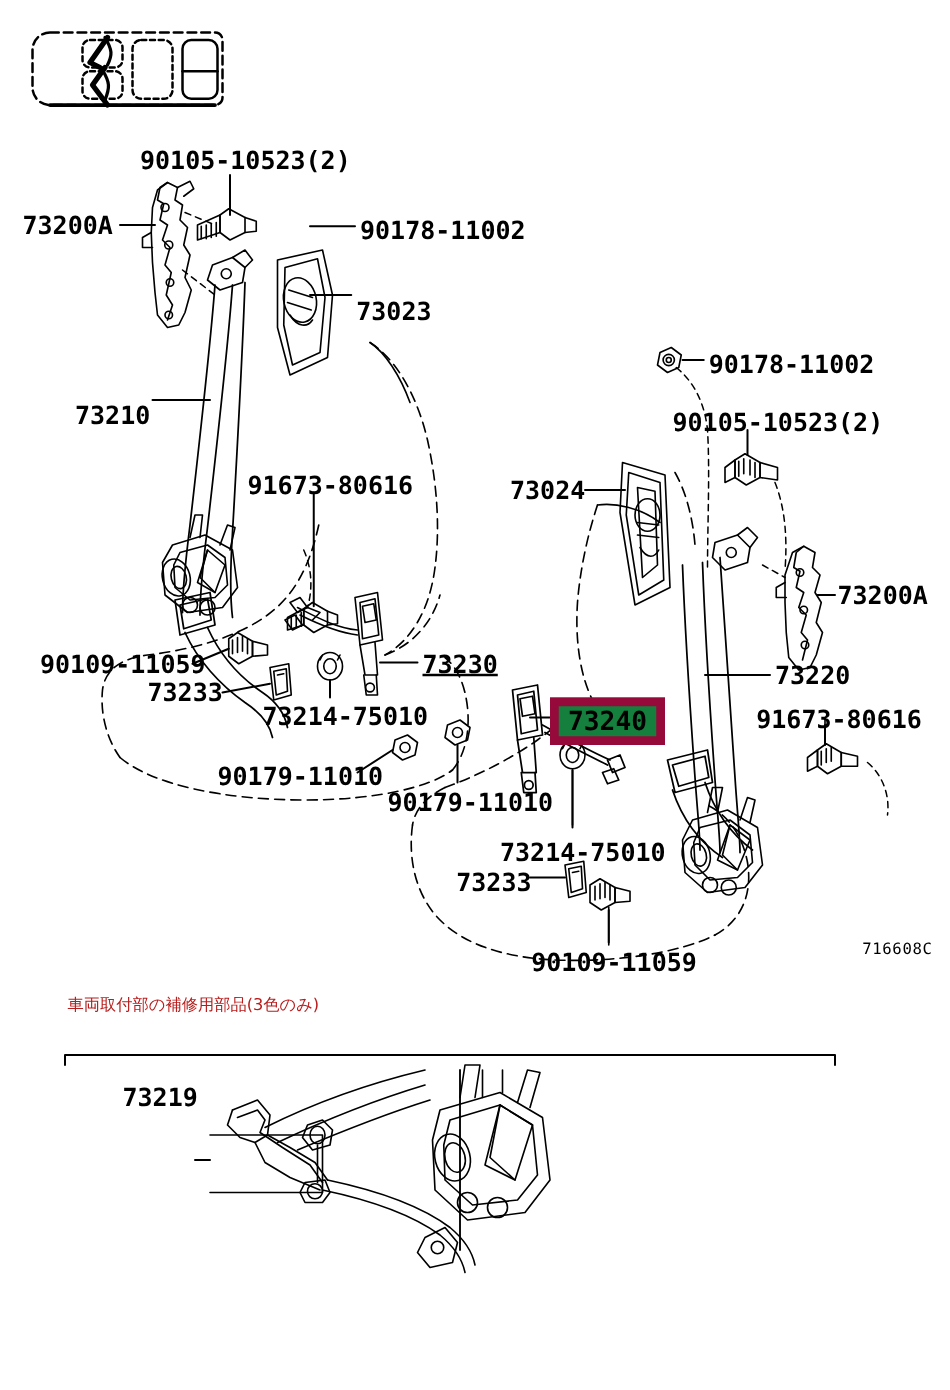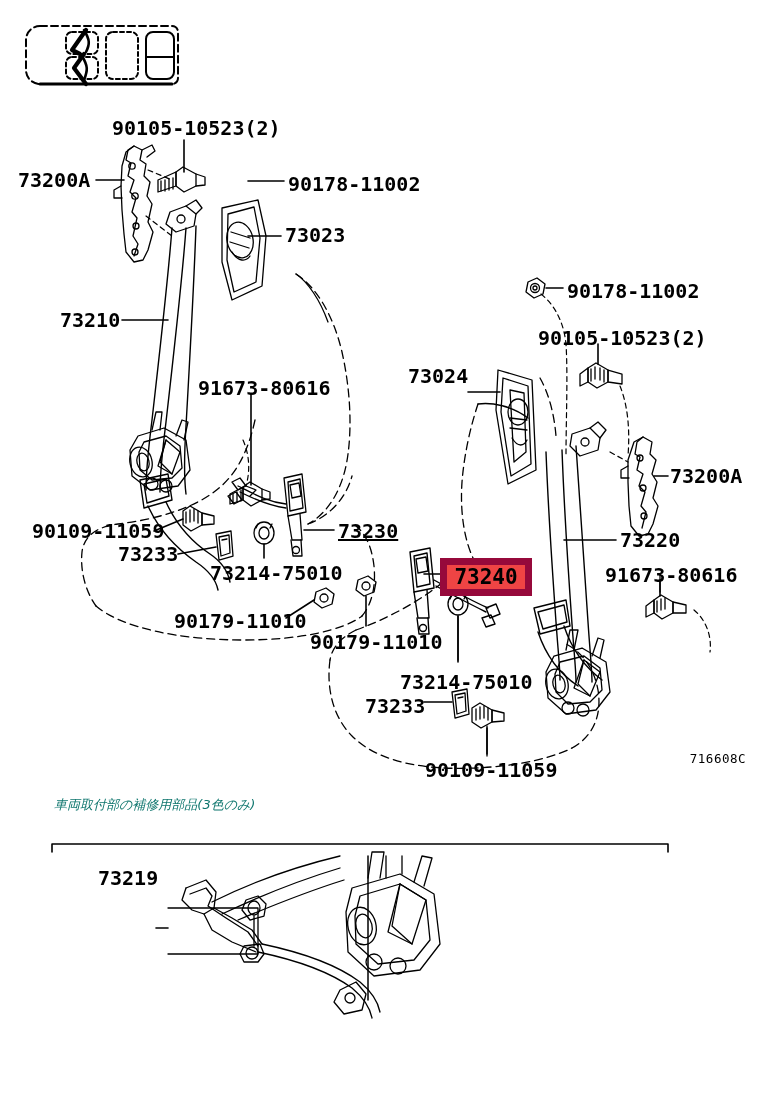--- a/index.html
+++ b/index.html
@@ -33,41 +33,40 @@
     font-weight: bold;
     font-size: 20px;
     letter-spacing: 0px;
     color: #000;
     white-space: nowrap;
     line-height: 1;
   }
   .hl-box {
     position: absolute;
     border: 7px solid #96093b;
-    background: #ef4444;
+    background: #15803d;
     box-sizing: border-box;
     display: flex;
     align-items: center;
     justify-content: center;
   }
   .hl-box .hl-text {
     font-family: "DejaVu Sans Mono", "Liberation Mono", monospace;
     font-weight: bold;
     font-size: 21px;
     color: #000;
     white-space: nowrap;
   }
   .note {
     position: absolute;
     font-family: "DejaVu Sans Mono", "Liberation Mono", monospace;
     font-size: 13.5px;
-    color: #0f766e;
+    color: #b91c1c;
     white-space: nowrap;
     line-height: 1.45;
-    font-style: italic;
   }
   .note.jp {
     font-family: "DejaVu Sans", "Liberation Sans", sans-serif;
     font-size: 13px;
   }
   .footer-code {
     position: absolute;
     right: 14px;
     bottom: 14px;
     font-family: "DejaVu Sans Mono", "Liberation Mono", monospace;
@@ -454,26 +453,26 @@
 
         <path d="M244 946 L260 944 L264 954 L258 962 L244 962 L240 954 Z"></path>
         <ellipse cx="252" cy="953" rx="6" ry="6"></ellipse>
       </g>
     </g>
   </svg>
 
   <div class="lbl" style="left:112px; top:118px;">90105-10523(2)</div>
   <div class="lbl" style="left:18px;  top:170px;">73200A</div>
   <div class="lbl" style="left:288px; top:174px;">90178-11002</div>
-  <div class="lbl" style="left:285px; top:225px;">73023</div>
-  <div class="lbl" style="left:60px;  top:310px;">73210</div>
+  <div class="lbl" style="left:285px; top:239px;">73023</div>
+  <div class="lbl" style="left:60px;  top:322px;">73210</div>
   <div class="lbl" style="left:198px; top:378px;">91673-80616</div>
   <div class="lbl" style="left:567px; top:281px;">90178-11002</div>
   <div class="lbl" style="left:538px; top:328px;">90105-10523(2)</div>
-  <div class="lbl" style="left:408px; top:366px;">73024</div>
+  <div class="lbl" style="left:408px; top:382px;">73024</div>
   <div class="lbl" style="left:670px; top:466px;">73200A</div>
   <div class="lbl" style="left:620px; top:530px;">73220</div>
   <div class="lbl" style="left:605px; top:565px;">91673-80616</div>
   <div class="lbl" style="left:32px;  top:521px;">90109-11059</div>
   <div class="lbl" style="left:118px; top:544px;">73233</div>
   <div class="lbl" style="left:338px; top:521px;text-decoration:underline;">73230</div>
   <div class="lbl" style="left:210px; top:563px;">73214-75010</div>
   <div class="lbl" style="left:174px; top:611px;">90179-11010</div>
   <div class="lbl" style="left:310px; top:632px;">90179-11010</div>
   <div class="lbl" style="left:400px; top:672px;">73214-75010</div>

